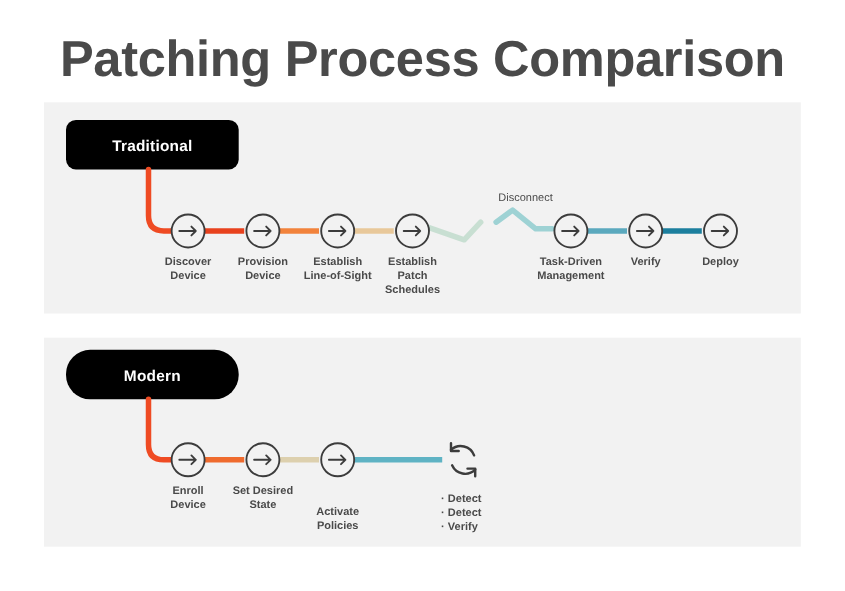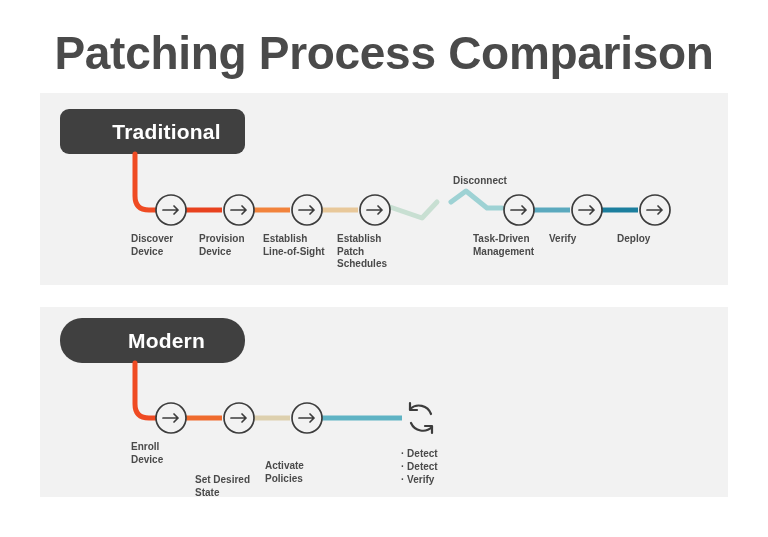--- a/index.html
+++ b/index.html
@@ -31,57 +31,56 @@
     position: absolute;
     left: 40px;
     width: 688px;
     background: #f2f2f2;
   }
   #panel-traditional { top: 93px; height: 192px; }
   #panel-modern { top: 307px; height: 190px; }
 
   .badge {
     position: absolute;
-    background: #404040;
+    background: #000000;
     border-radius: 9px;
     color: #ffffff;
-    font-size: 21px;
+    font-size: 14px;
     font-weight: bold;
     display: flex;
     align-items: center;
     justify-content: center;
     letter-spacing: 0.2px;
-    padding-left: 28px;
   }
   #badge-traditional { left: 60px; top: 109px; width: 157px; height: 45px; }
   #badge-modern { left: 60px; top: 318px; width: 157px; height: 45px; border-radius: 22px; }
 
   .row-svg {
     position: absolute;
     left: 0;
     top: 0;
     width: 768px;
     height: 537px;
     pointer-events: none;
   }
 
   .node-label {
     position: absolute;
-    text-align: left;
+    text-align: center;
     font-size: 10px;
     font-weight: bold;
     color: #4a4a4a;
     line-height: 12.5px;
     white-space: pre-line;
   }
 
   .disconnect-label {
     position: absolute;
     font-size: 10px;
-    font-weight: bold;
+    font-weight: normal;
     color: #4a4a4a;
     left: 413px;
     top: 175px;
     padding-left: 40px;
   }
 
   .cycle-list {
     position: absolute;
     left: 401px;
     top: 447px;
@@ -185,21 +184,21 @@
 <div class="node-label" style="left:337px; top:233px; width:76px;">Establish
 Patch
 Schedules</div>
 <div class="node-label" style="left:473px; top:233px; width:92px;">Task-Driven
 Management</div>
 <div class="node-label" style="left:549px; top:233px; width:76px;">Verify</div>
 <div class="node-label" style="left:617px; top:233px; width:76px;">Deploy</div>
 
 <div class="node-label" style="left:131px; top:441px; width:80px;">Enroll
 Device</div>
-<div class="node-label" style="left:195px; top:441px; width:88px;margin-top:33px;">Set Desired
+<div class="node-label" style="left:195px; top:441px; width:88px;">Set Desired
 State</div>
 <div class="node-label" style="left:265px; top:460px; width:84px;">Activate
 Policies</div>
 
 <div class="cycle-list">
   <div>· Detect</div>
   <div>· Detect</div>
   <div>· Verify</div>
 </div>
 

